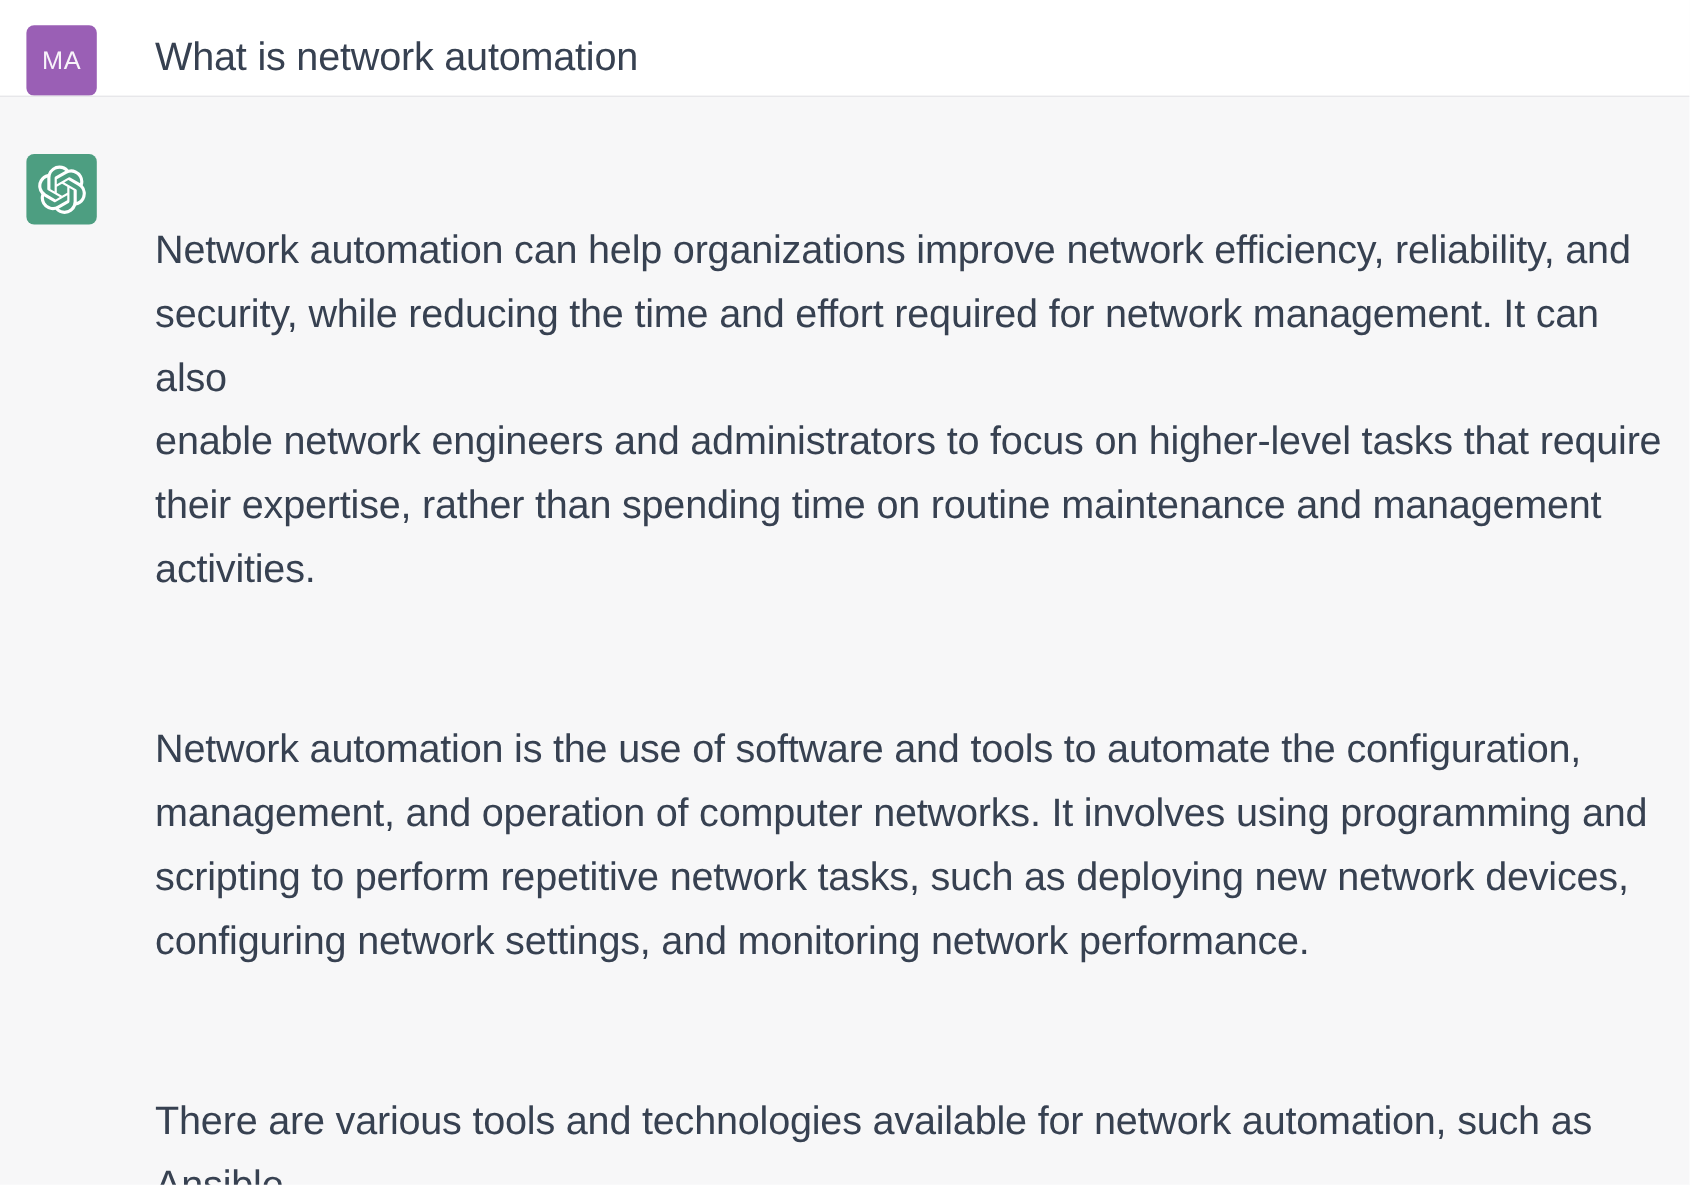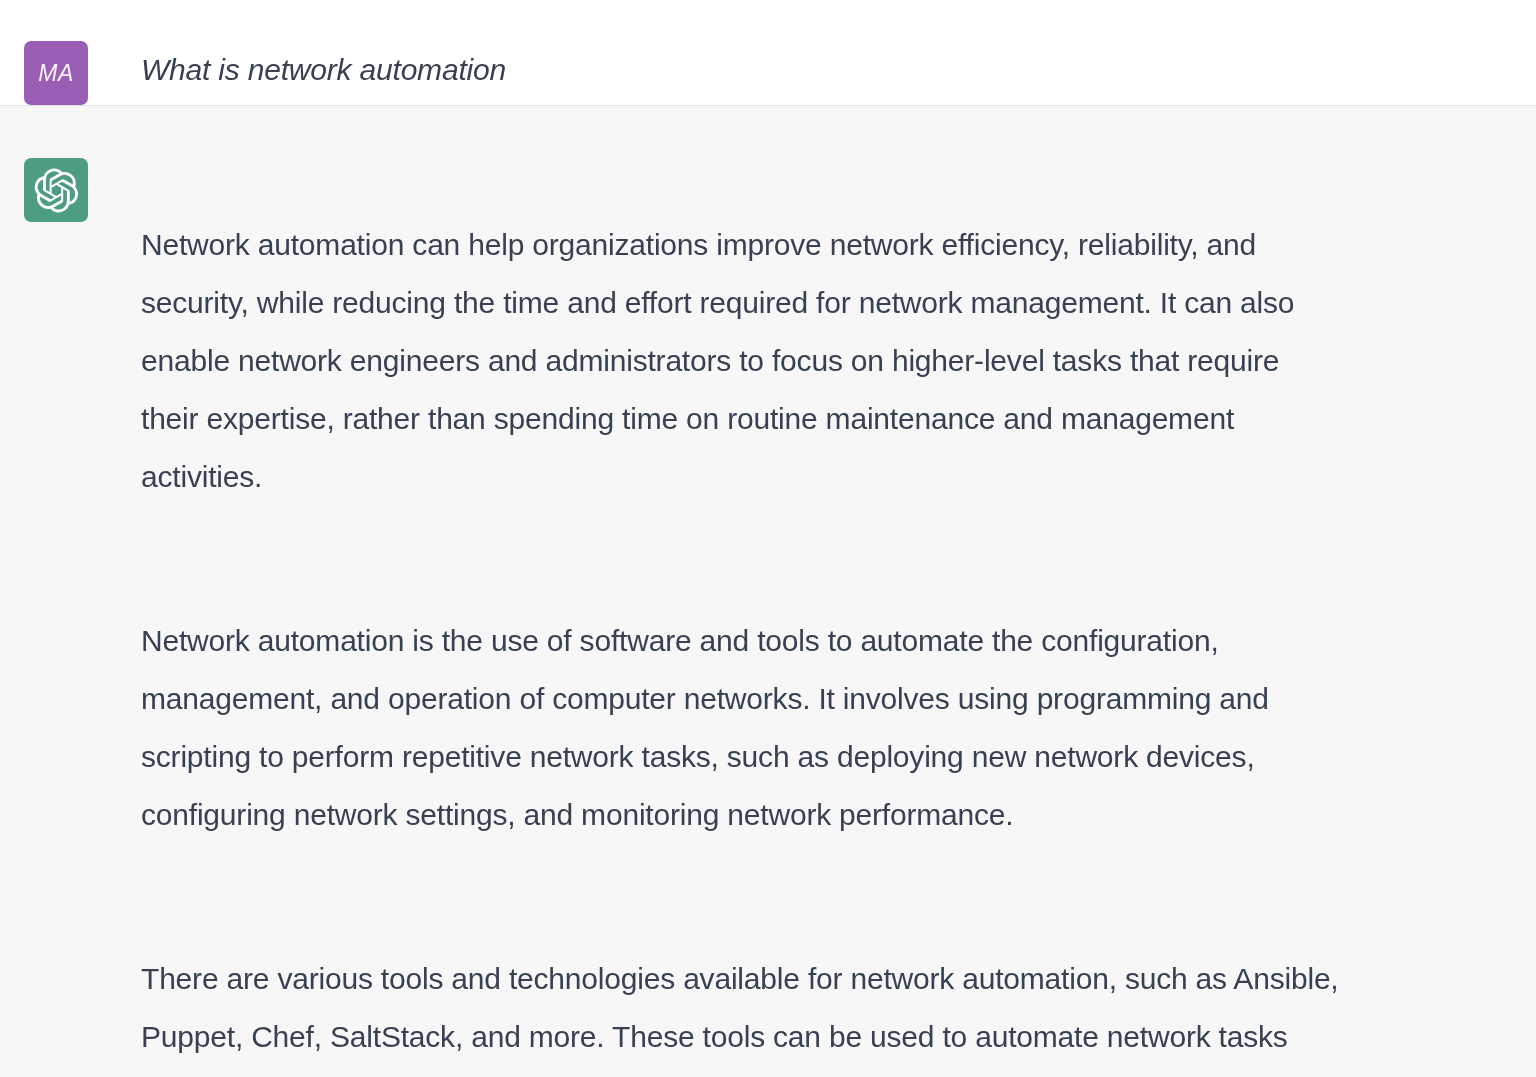--- a/index.html
+++ b/index.html
@@ -19,22 +19,21 @@
   }
   .message-row {
     display: flex;
     align-items: flex-start;
     box-sizing: border-box;
     width: 100%;
   }
   .message-row.user {
     background: #ffffff;
     height: 151px;
-    padding: 41px 24px 0 24px;
-    font-style: italic;
+    padding: 23px 24px 0 24px;
   }
   .message-row.assistant {
     background: #f7f7f8;
     border-top: 1px solid #e3e3e6;
     flex: 1;
     padding: 52px 24px 30px 24px;
   }
   .avatar {
     flex: none;
     width: 64px;
@@ -54,21 +53,21 @@
     background: #4d9e81;
   }
   .avatar.assistant-avatar svg {
     width: 45px;
     height: 45px;
     fill: #ffffff;
   }
   .message-content {
     margin-left: 53px;
     color: #374151;
-    font-size: 30px;
+    font-size: 36px;
     line-height: 58px;
     letter-spacing: -0.2px;
     white-space: pre-line;
     min-width: 0;
   }
   .message-content p {
     margin: 0 0 48px 0;
   }
   .message-content p:last-child {
     margin-bottom: 0;

